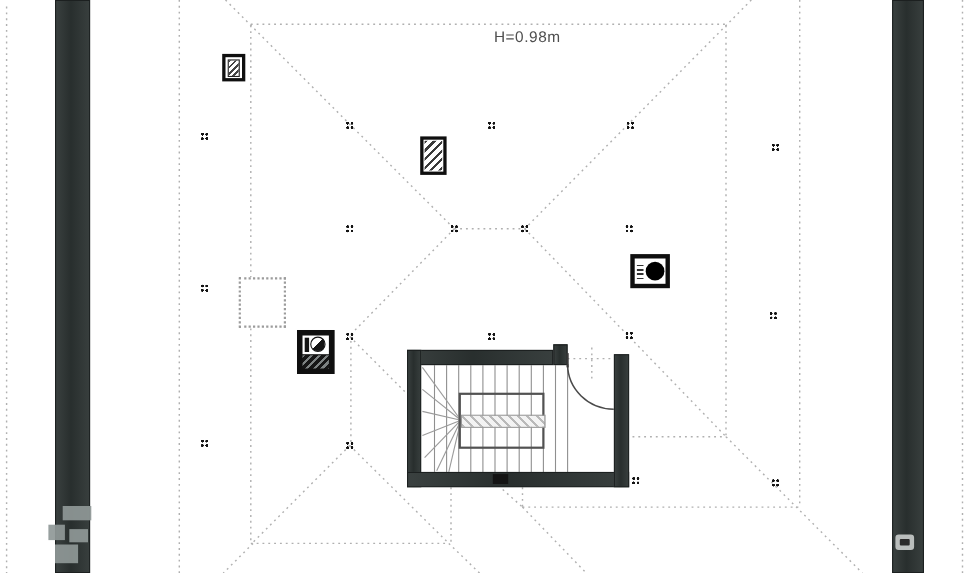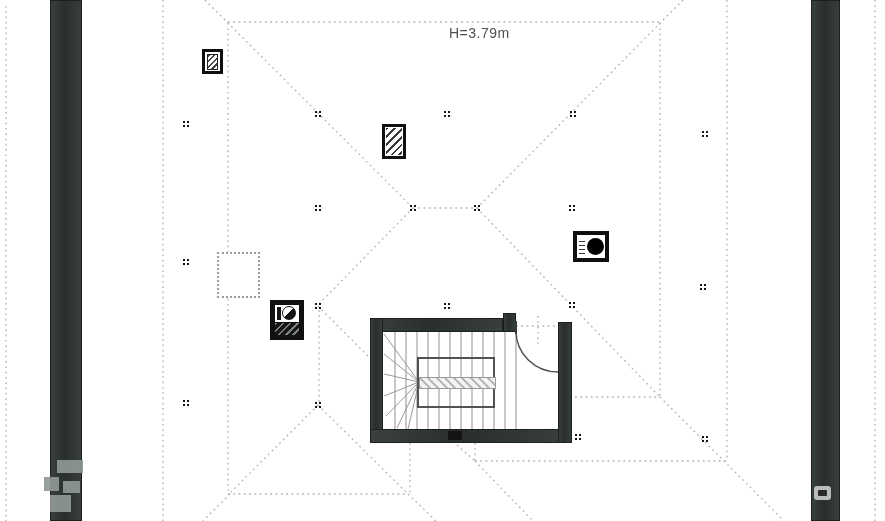--- a/index.html
+++ b/index.html
@@ -134,21 +134,21 @@
       <div class="xm" style="left: 314px; top: 302px;"></div>
       <div class="xm" style="left: 443px; top: 302px;"></div>
       <div class="xm" style="left: 568px; top: 301px;"></div>
       <div class="xm" style="left: 699px; top: 283px;"></div>
       <div class="xm" style="left: 182px; top: 399px;"></div>
       <div class="xm" style="left: 314px; top: 401px;"></div>
       <div class="xm" style="left: 574px; top: 433px;"></div>
       <div class="xm" style="left: 701px; top: 435px;"></div>
     </div>
 
-  <div id="height-label">H=3.79m</div>
+  <div id="height-label">H=0.98m</div>
 
   <div id="dotted-square"></div>
 
   <div id="sym-hatch" class="sym">
     <div class="inner"></div>
   </div>
 
   <div id="sym-chimney" class="sym">
     <div class="inner"></div>
   </div>

